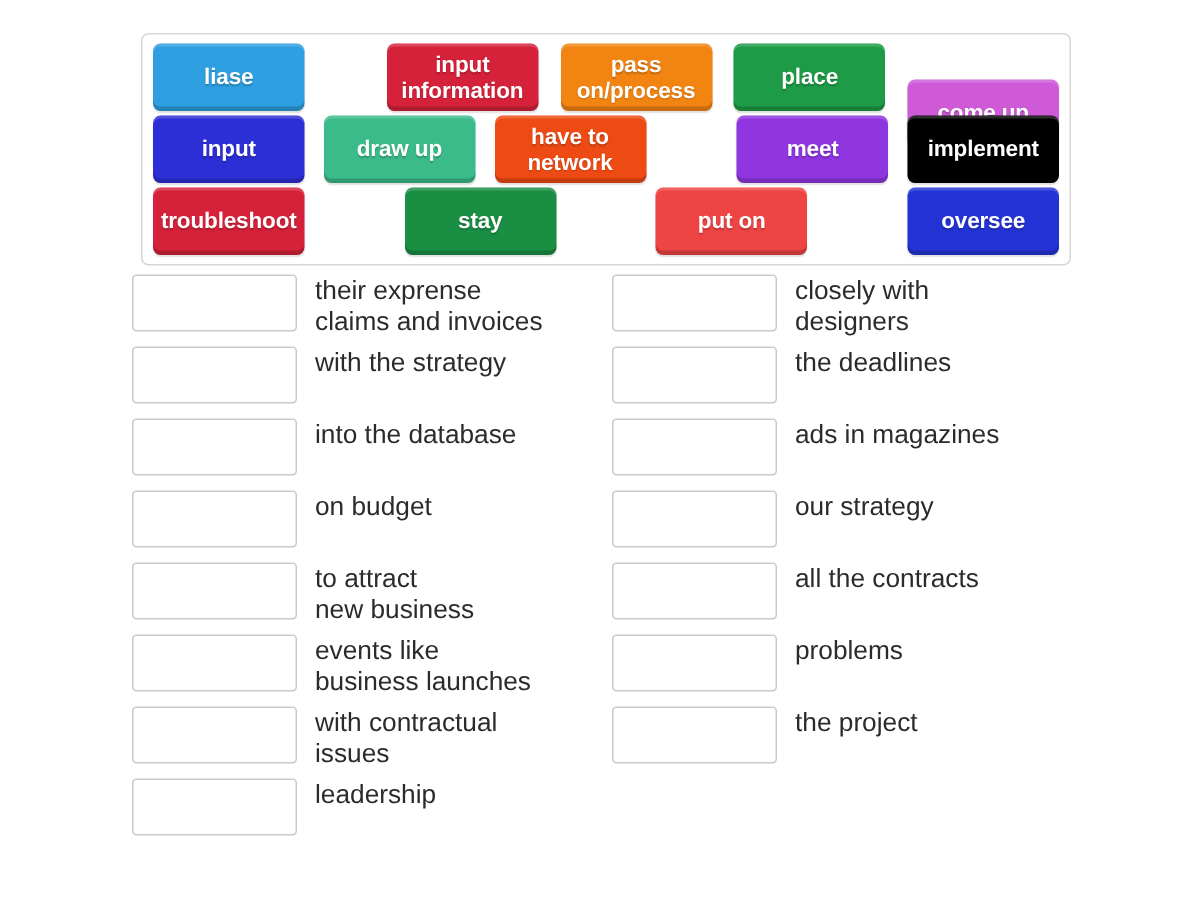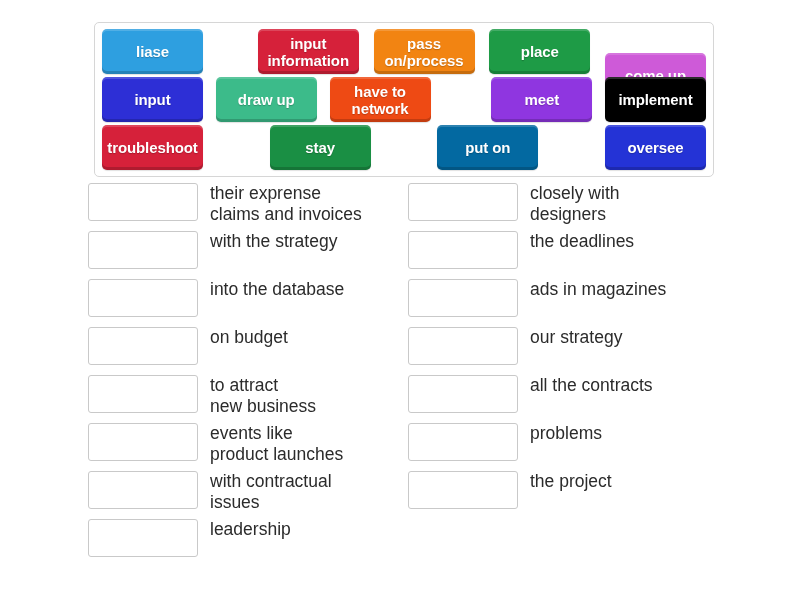--- a/index.html
+++ b/index.html
@@ -132,21 +132,21 @@
         <span>implement</span>
       </div>
     </div>
     <div class="tile-row">
       <div class="tile" style="background: rgb(214, 33, 58);">
         <span>troubleshoot</span>
       </div>
       <div class="tile" style="background: rgb(26, 143, 68);">
         <span>stay</span>
       </div>
-      <div class="tile" style="background: #0369a1;">
+      <div class="tile" style="background: #ef4444;">
         <span>put on</span>
       </div>
       <div class="tile" style="background: rgb(36, 51, 214);">
         <span>oversee</span>
       </div>
     </div>
   </div>
 
 <div id="answers">
   <div class="answer-col" id="left-col">
@@ -168,21 +168,21 @@
         <div class="answer-text">on budget</div>
       </div>
       <div class="answer-row">
         <div class="drop-slot"></div>
         <div class="answer-text">to attract
 new business</div>
       </div>
       <div class="answer-row">
         <div class="drop-slot"></div>
         <div class="answer-text">events like
-product launches</div>
+business launches</div>
       </div>
       <div class="answer-row">
         <div class="drop-slot"></div>
         <div class="answer-text">with contractual
 issues</div>
       </div>
       <div class="answer-row">
         <div class="drop-slot"></div>
         <div class="answer-text">leadership</div>
       </div>

